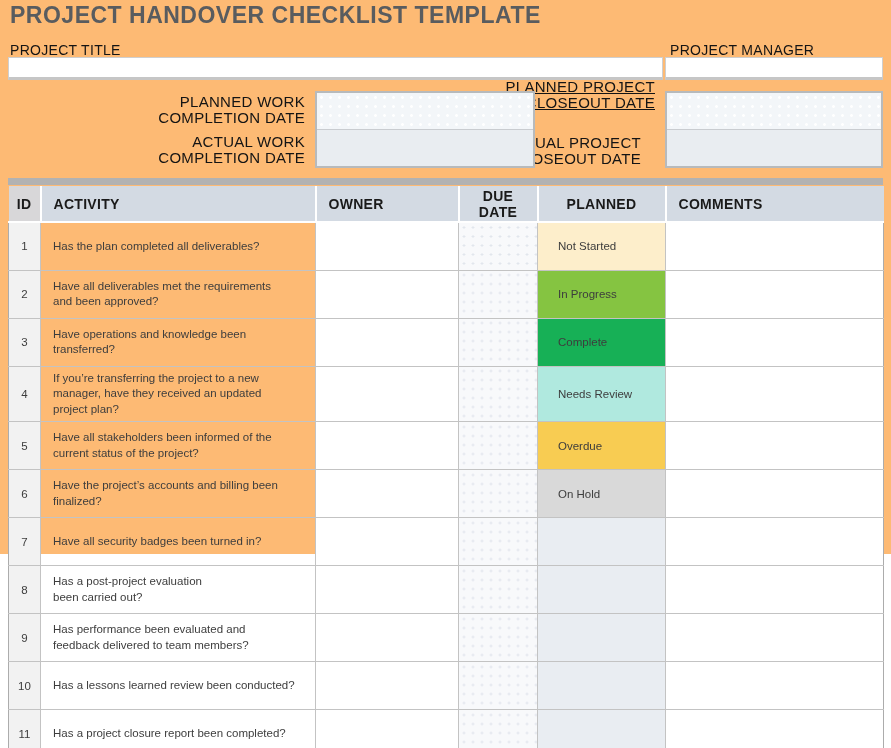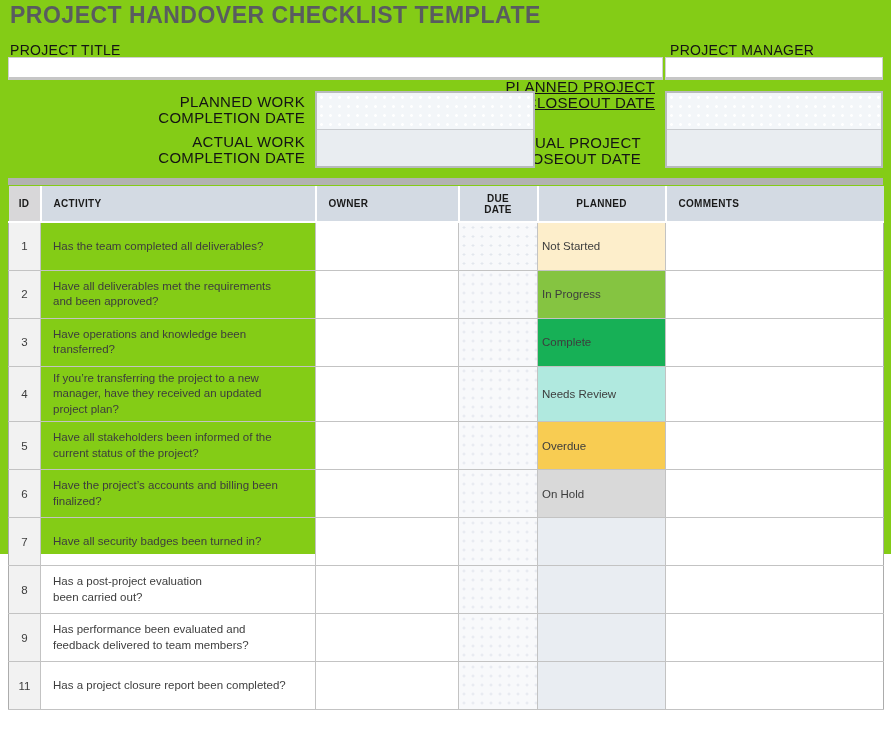--- a/index.html
+++ b/index.html
@@ -1,18 +1,18 @@
 <!DOCTYPE html>
 <html><head>
 <meta charset="utf-8">
 <style>
   * { margin: 0; padding: 0; box-sizing: border-box; }
   html, body { width: 891px; height: 748px; background: #ffffff; overflow: hidden;
     font-family: "Liberation Sans", sans-serif; }
-  .page { position: relative; width: 891px; height: 554px; background: #84cc16; }
+  .page { position: relative; width: 891px; height: 554px; background: #fdba74; }
 
   .page-title { position: absolute; left: 10px; top: 2px; font-size: 23px; font-weight: bold;
     color: #595c5f; letter-spacing: 0.5px; }
 
   .field-label { position: absolute; font-size: 14px; color: #141414; letter-spacing: 0.3px; }
   .lbl-project-title { left: 10px; top: 42px; }
   .lbl-project-manager { left: 670px; top: 42px; }
 
   .text-input { position: absolute; height: 23px; background: #fff;
     border: 1px solid #cfcfcf; border-bottom: 3px solid #c6c6c6; outline: none;
@@ -34,40 +34,40 @@
   .date-half { flex: 1; }
   .date-planned { background-color: #f3f6f9;
     background-image: radial-gradient(circle, #ffffff 1.3px, transparent 1.5px);
     background-size: 9px 9px; border-bottom: 1px solid #c9ccd0; }
   .date-actual { background-color: #e9edf1; }
 
   .table-wrap { position: absolute; left: 8px; top: 178px; width: 875px; }
   .table-top-bar { width: 875px; height: 7px; background: #b2b2b2; margin-bottom: 1px; }
 
   table.checklist { border-collapse: collapse; table-layout: fixed; width: 875px; }
-  table.checklist th { background: #d3dae3; height: 36px; font-size: 10px; font-weight: bold;
+  table.checklist th { background: #d3dae3; height: 36px; font-size: 14px; font-weight: bold;
     color: #1a1a1a; letter-spacing: 0.3px; border-right: 2px solid #ffffff;
     border-bottom: 2px solid #ffffff; white-space: pre-line; vertical-align: middle; }
   table.checklist th:first-child { background: #d8d7d9; }
   table.checklist th:last-child { border-right: none; }
   th.col-id, th.col-due, th.col-status { text-align: center; }
   th.col-activity, th.col-owner, th.col-comments { text-align: left; padding-left: 12px; }
 
   table.checklist td { border: 1px solid #c3c3c3; height: 48px; vertical-align: middle;
     font-size: 11.5px; color: #3d3d3d; overflow: hidden; }
   table.checklist tr td:first-child { border-left: 1px solid #acacac; }
   table.checklist tr td:last-child { border-right: 1px solid #acacac; }
 
   td.id-cell { background: #f2f2f2; text-align: center; font-size: 12px; color: #333; }
   td.activity-cell { padding: 4px 14px 4px 12px; line-height: 15.5px; white-space: pre-line; }
   td.owner-cell, td.comments-cell { background: #ffffff; }
   td.due-date-cell { background-color: #f8f9fb;
     background-image: radial-gradient(circle, #e2e6ed 1px, transparent 1.2px);
     background-size: 9px 9px; text-align: center; }
-  td.status-cell { padding-left: 4px; color: #363636; }
+  td.status-cell { padding-left: 20px; color: #363636; }
   td.status-empty { background: #e9edf2; }
 </style>
 </head>
 <body>
 
 <div class="page">
 
   <div class="page-title">PROJECT HANDOVER CHECKLIST TEMPLATE</div>
 
   <div class="field-label lbl-project-title">PROJECT TITLE</div>
@@ -112,21 +112,21 @@
           <th class="col-owner">OWNER</th>
           <th class="col-due">DUE
 DATE</th>
           <th class="col-status">PLANNED</th>
           <th class="col-comments">COMMENTS</th>
         </tr>
       </thead>
       <tbody>
           <tr>
             <td class="id-cell">1</td>
-            <td class="activity-cell">Has the team completed all deliverables?</td>
+            <td class="activity-cell">Has the plan completed all deliverables?</td>
             <td class="owner-cell"></td>
             <td class="due-date-cell"></td>
             <td class="status-cell" style="background: rgb(253, 238, 203);">Not Started</td>
             <td class="comments-cell"></td>
           </tr>
           <tr>
             <td class="id-cell">2</td>
             <td class="activity-cell">Have all deliverables met the requirements
 and been approved?</td>
             <td class="owner-cell"></td>
@@ -191,20 +191,28 @@
           <tr>
             <td class="id-cell">9</td>
             <td class="activity-cell">Has performance been evaluated and
 feedback delivered to team members?</td>
             <td class="owner-cell"></td>
             <td class="due-date-cell"></td>
             <td class="status-cell status-empty"></td>
             <td class="comments-cell"></td>
           </tr>
           <tr>
+            <td class="id-cell">10</td>
+            <td class="activity-cell">Has a lessons learned review been conducted?</td>
+            <td class="owner-cell"></td>
+            <td class="due-date-cell"></td>
+            <td class="status-cell status-empty"></td>
+            <td class="comments-cell"></td>
+          </tr>
+          <tr>
             <td class="id-cell">11</td>
             <td class="activity-cell">Has a project closure report been completed?</td>
             <td class="owner-cell"></td>
             <td class="due-date-cell"></td>
             <td class="status-cell status-empty"></td>
             <td class="comments-cell"></td>
           </tr>
         </tbody>
     </table>
   </div>

